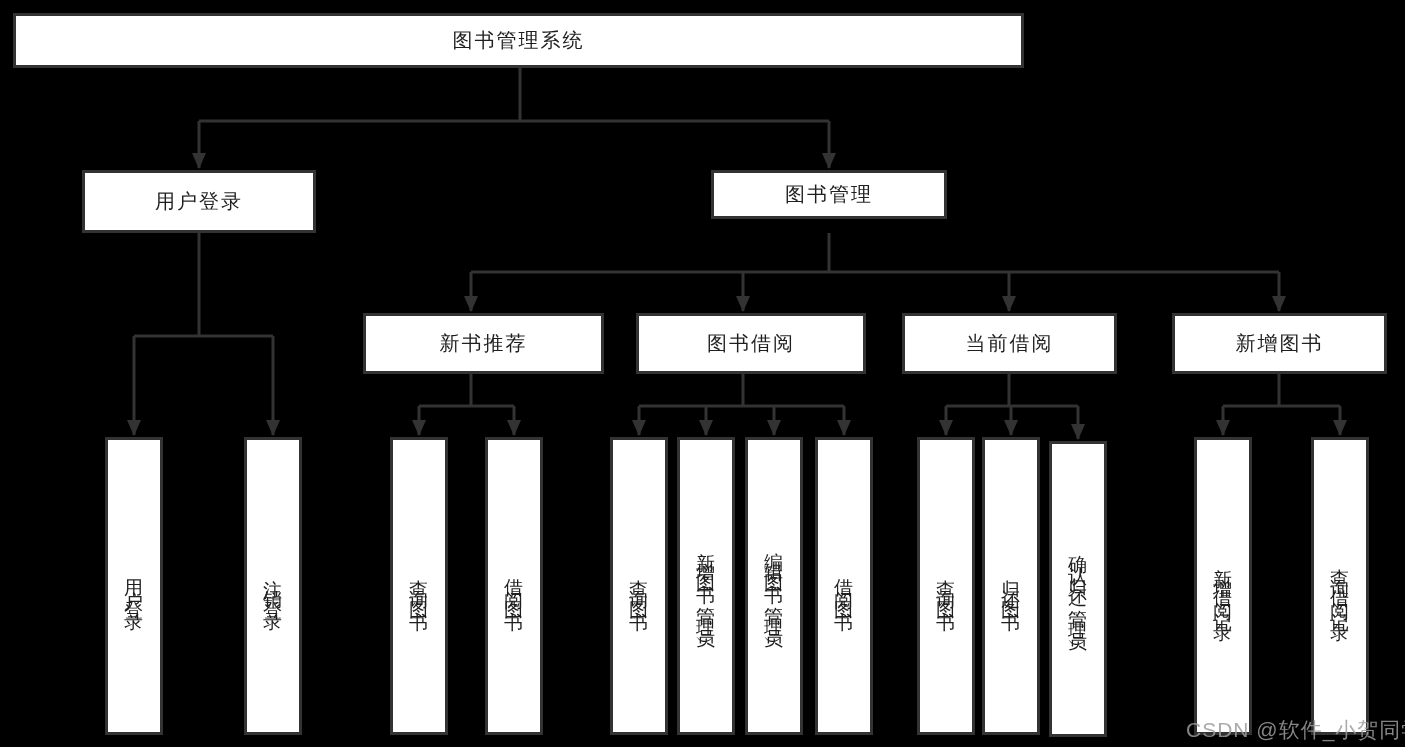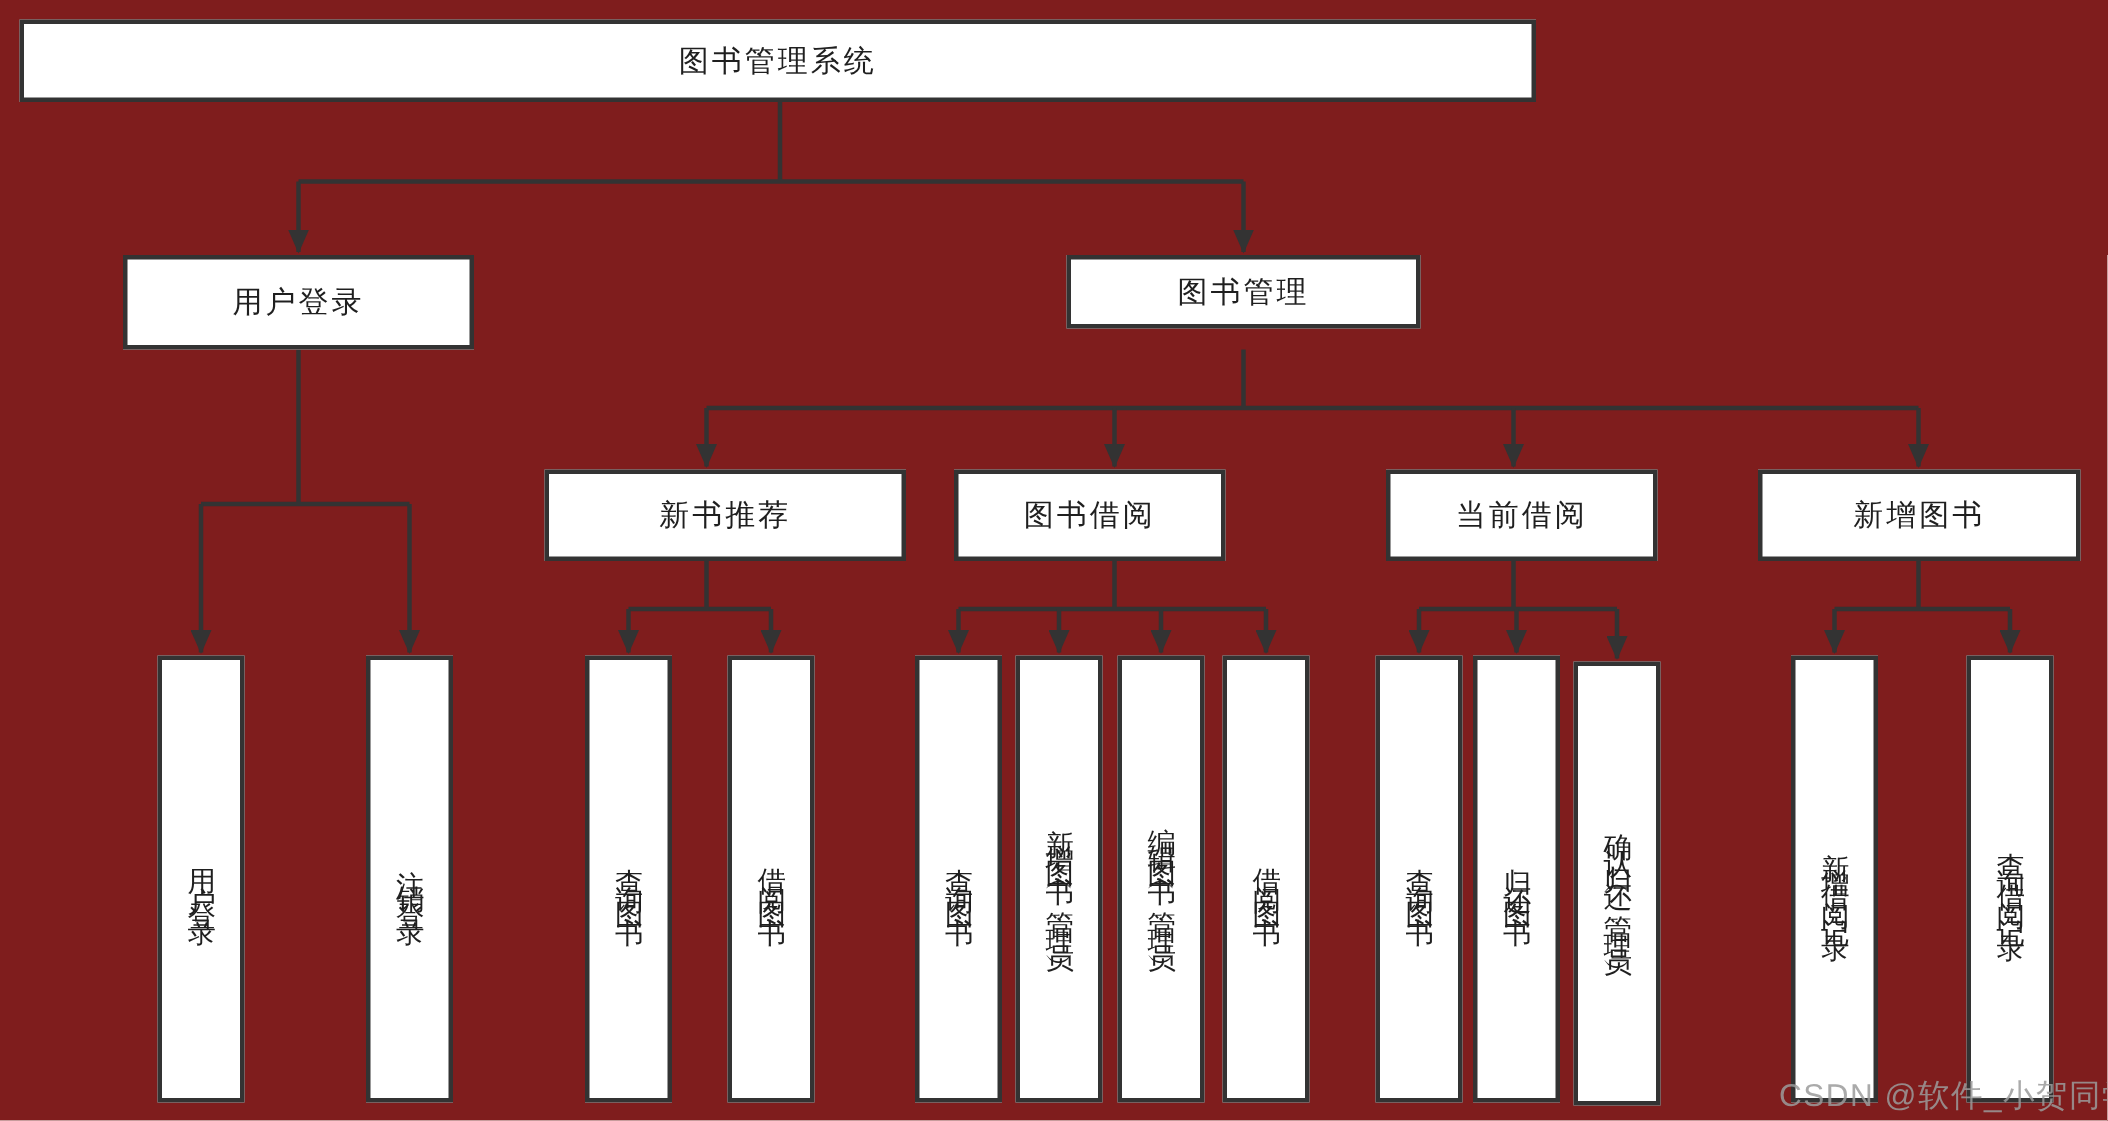--- a/index.html
+++ b/index.html
@@ -1,20 +1,20 @@
 <!DOCTYPE html>
 <html><head>
 <meta charset="utf-8">
 <style>
   html, body { margin: 0; padding: 0; background: #ffffff; }
   .canvas {
     position: relative;
     width: 1405px;
     height: 747px;
-    background: #7f1d1d;
+    background: #000000;
     font-family: "Liberation Sans", sans-serif;
     overflow: hidden;
   }
   .connectors {
     position: absolute;
     left: 0; top: 0;
     width: 1405px; height: 747px;
   }
   .box {
     position: absolute;
@@ -103,24 +103,24 @@
   <div class="box h" style="left:82px; top:170px; width:234px; height:63px;">
     <span>用户登录</span>
   </div>
   <div class="box h" style="left:711px; top:170px; width:236px; height:49px;">
     <span>图书管理</span>
   </div>
 
   <div class="box h" style="left:363px; top:313px; width:241px; height:61px;">
     <span>新书推荐</span>
   </div>
-  <div class="box h" style="left:636px; top:313px; width:181px; height:61px;">
+  <div class="box h" style="left:636px; top:313px; width:230px; height:61px;">
     <span>图书借阅</span>
   </div>
-  <div class="box h" style="left:924px; top:313px; width:181px; height:61px;">
+  <div class="box h" style="left:902px; top:313px; width:215px; height:61px;">
     <span>当前借阅</span>
   </div>
   <div class="box h" style="left:1172px; top:313px; width:215px; height:61px;">
     <span>新增图书</span>
   </div>
 
   <div class="box v" style="left:105px; top:437px; width:58px; height:298px;">
     <span>用户登录</span>
   </div>
   <div class="box v" style="left:244px; top:437px; width:58px; height:298px;">

